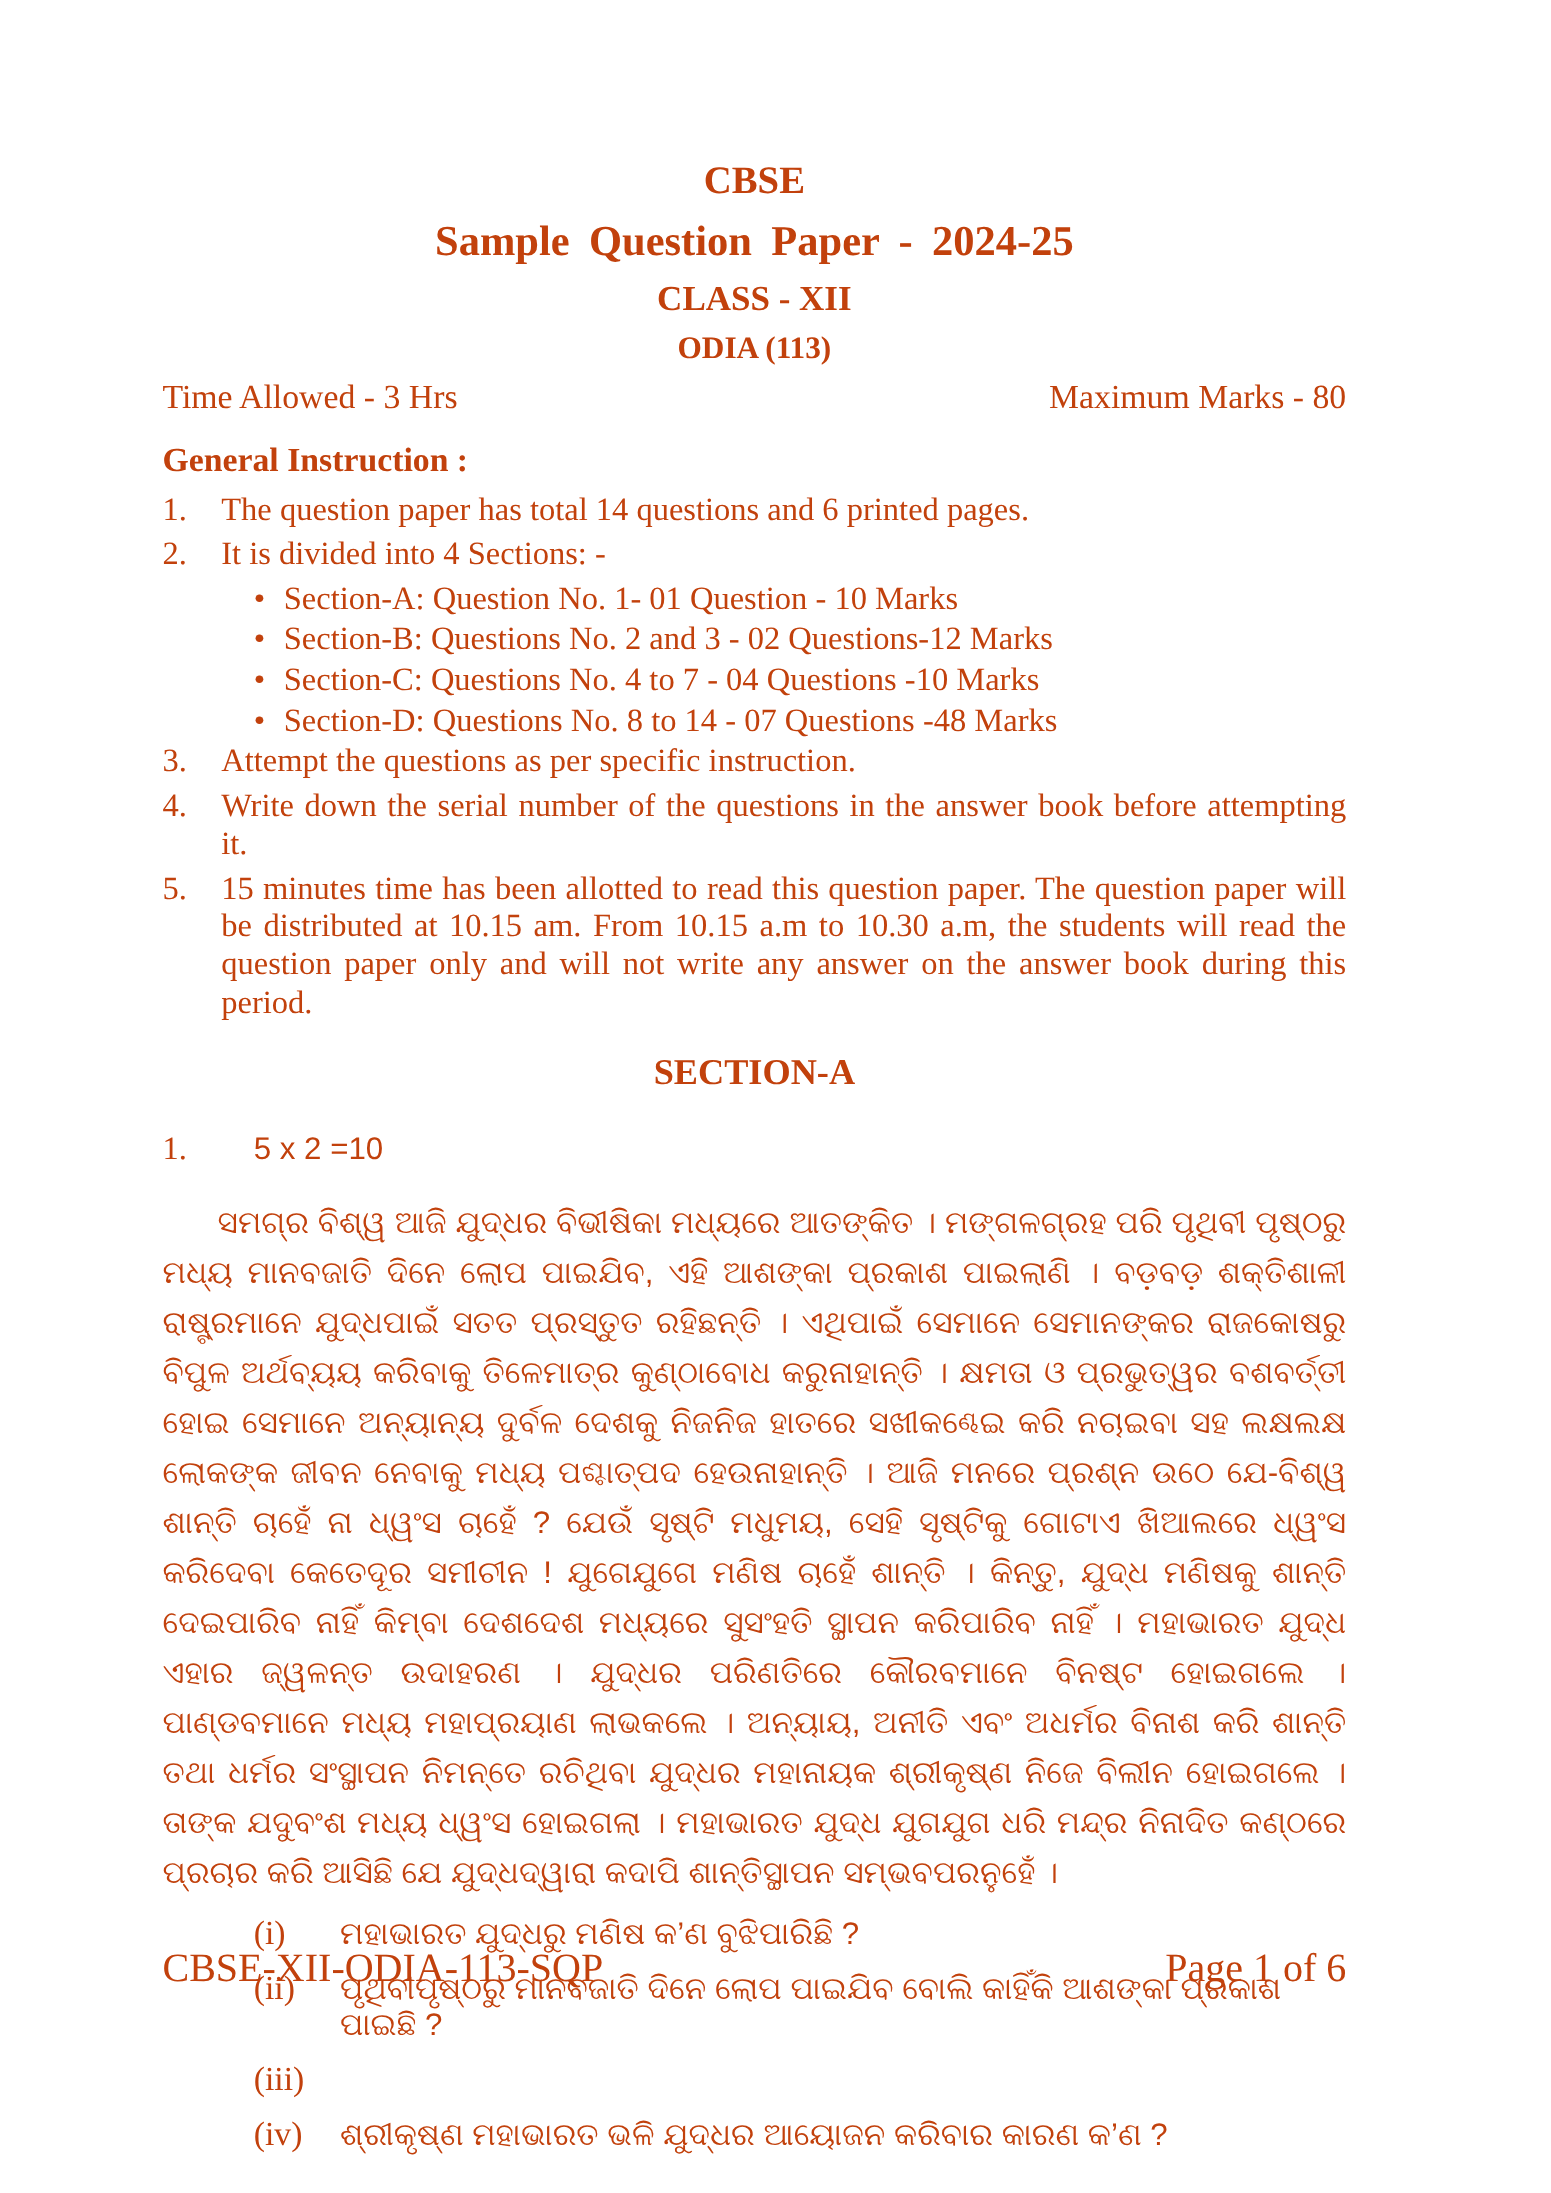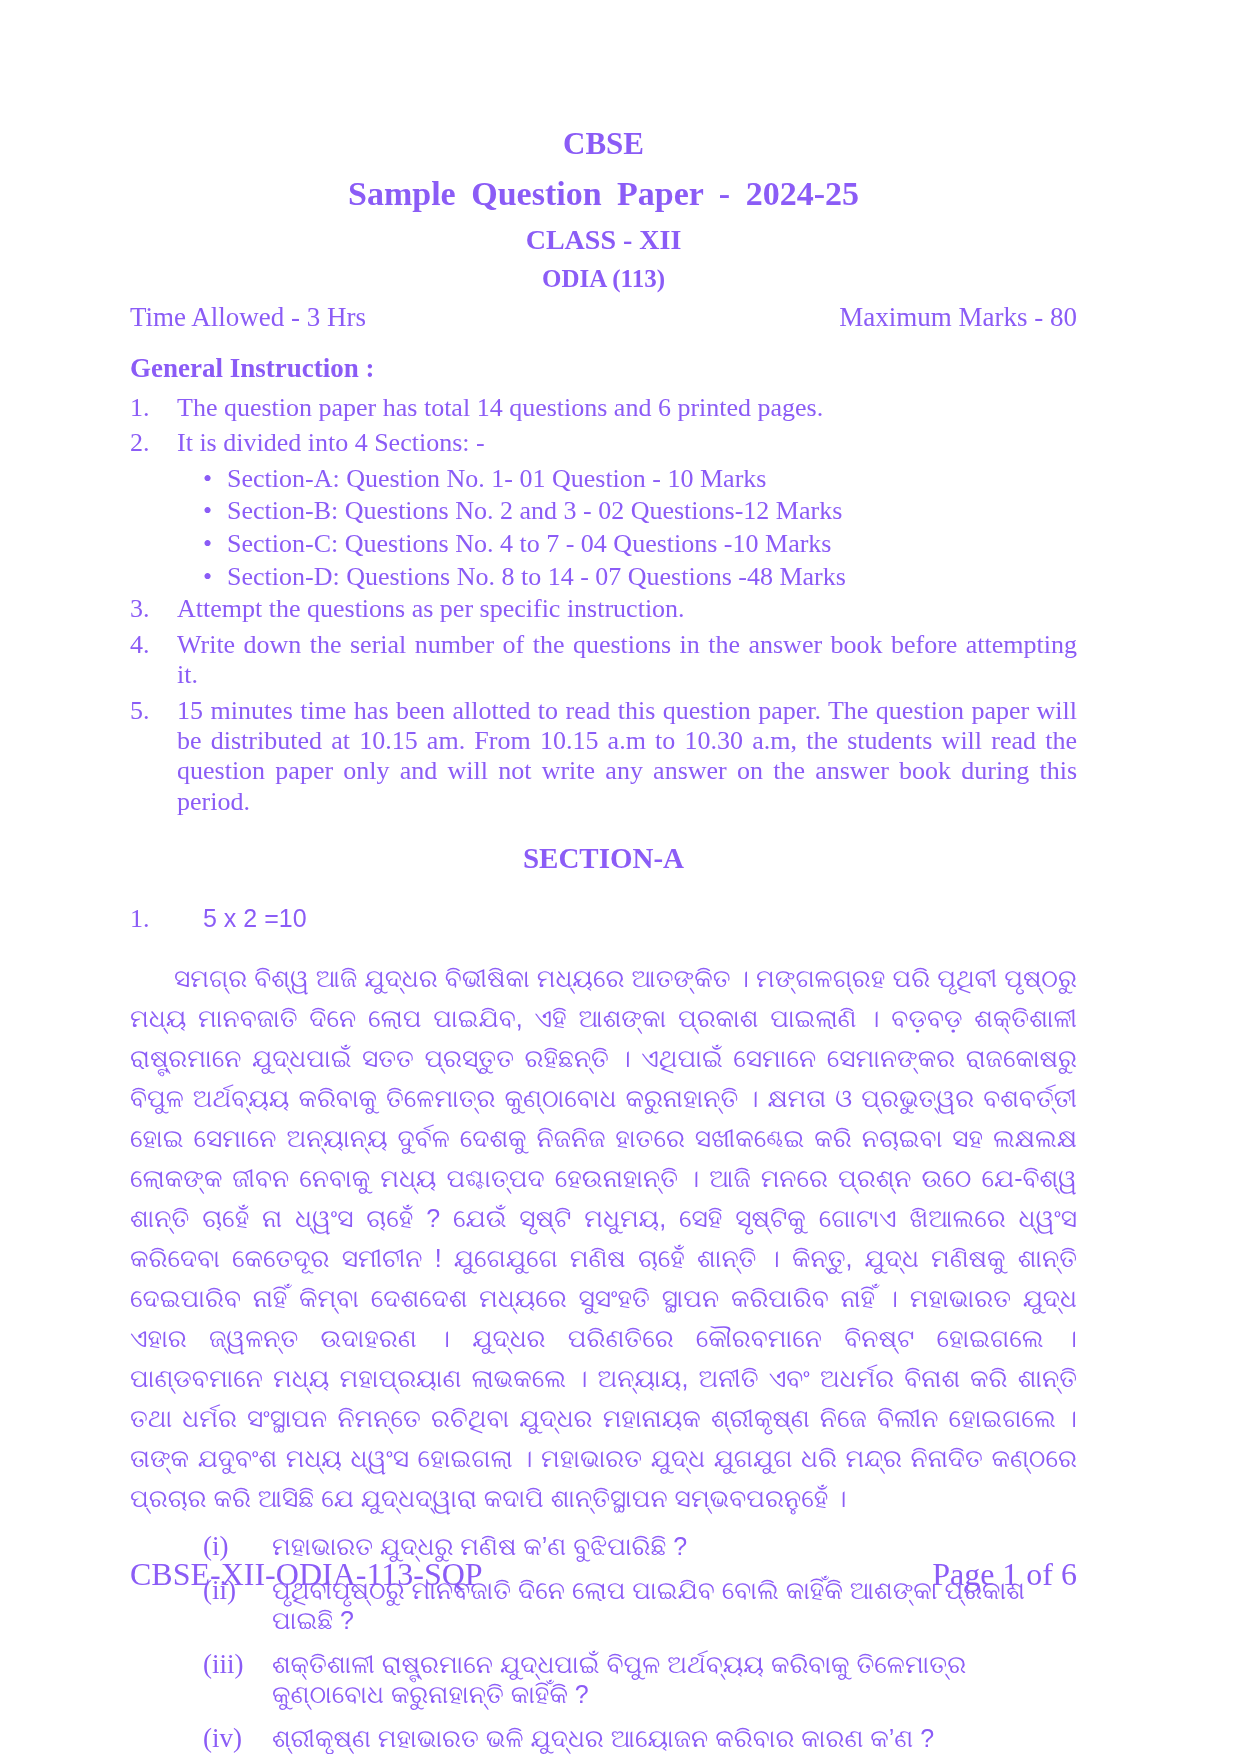--- a/index.html
+++ b/index.html
@@ -1,21 +1,21 @@
 <!DOCTYPE html>
 <html><head>
 <meta charset="utf-8">
 <style>
   * { box-sizing: border-box; }
   html, body { margin: 0; padding: 0; background: #ffffff; }
   .page {
     width: 1241px;
     height: 1754px;
     background: #ffffff;
-    color: #8b5cf6;
+    color: #c2410c;
     position: relative;
     font-family: "Liberation Serif", "DejaVu Serif", serif;
     padding: 126px 164px 0 130px;
     overflow: hidden;
   }
   .center { text-align: center; }
   .board  { font-size: 31px; font-weight: bold; margin-bottom: 13px; }
   .title  { font-size: 34px; font-weight: bold; word-spacing: 7px; margin-bottom: 11px; }
   .cls    { font-size: 28px; font-weight: bold; margin-bottom: 9px; }
   .subj   { font-size: 25px; font-weight: bold; margin-bottom: 9px; }
@@ -127,21 +127,20 @@
     <div class="subq">
       <span class="lbl">(i)</span>
       <span class="stext">ମହାଭାରତ ଯୁଦ୍ଧରୁ ମଣିଷ କ’ଣ ବୁଝିପାରିଛି ?</span>
     </div>
     <div class="subq">
       <span class="lbl">(ii)</span>
       <span class="stext">ପୃଥିବୀପୃଷ୍ଠରୁ ମାନବଜାତି ଦିନେ ଲୋପ ପାଇଯିବ ବୋଲି କାହିଁକି ଆଶଙ୍କା ପ୍ରକାଶ ପାଇଛି ?</span>
     </div>
     <div class="subq">
       <span class="lbl">(iii)</span>
-      <span class="stext">ଶକ୍ତିଶାଳୀ ରାଷ୍ଟ୍ରମାନେ ଯୁଦ୍ଧପାଇଁ ବିପୁଳ ଅର୍ଥବ୍ୟୟ କରିବାକୁ ତିଳେମାତ୍ର କୁଣ୍ଠାବୋଧ କରୁନାହାନ୍ତି କାହିଁକି ?</span>
     </div>
     <div class="subq">
       <span class="lbl">(iv)</span>
       <span class="stext">ଶ୍ରୀକୃଷ୍ଣ ମହାଭାରତ ଭଳି ଯୁଦ୍ଧର ଆୟୋଜନ କରିବାର କାରଣ କ’ଣ ?</span>
     </div>
 
   </div>
 
   <div class="footer">
     <span>CBSE-XII-ODIA-113-SQP</span>

